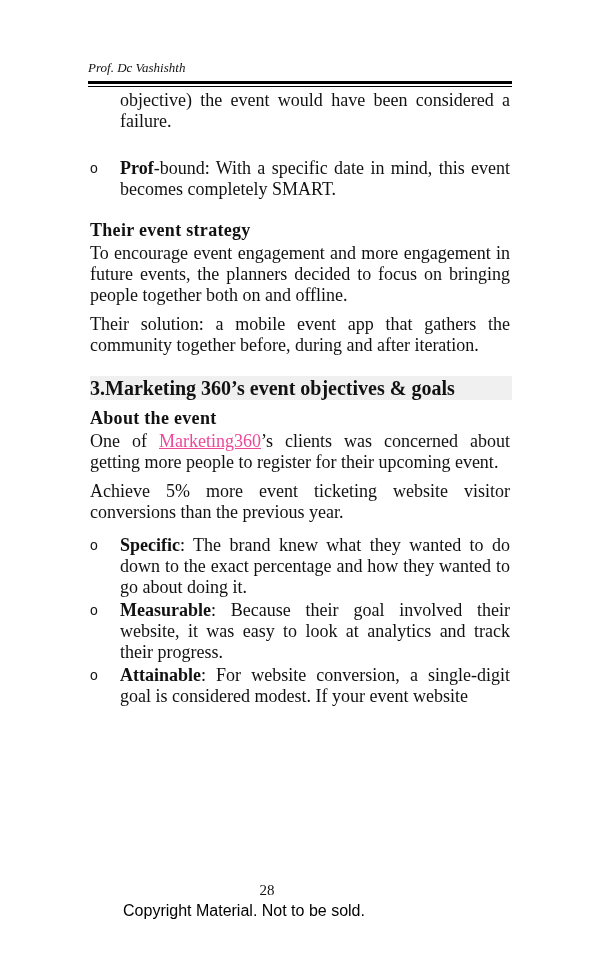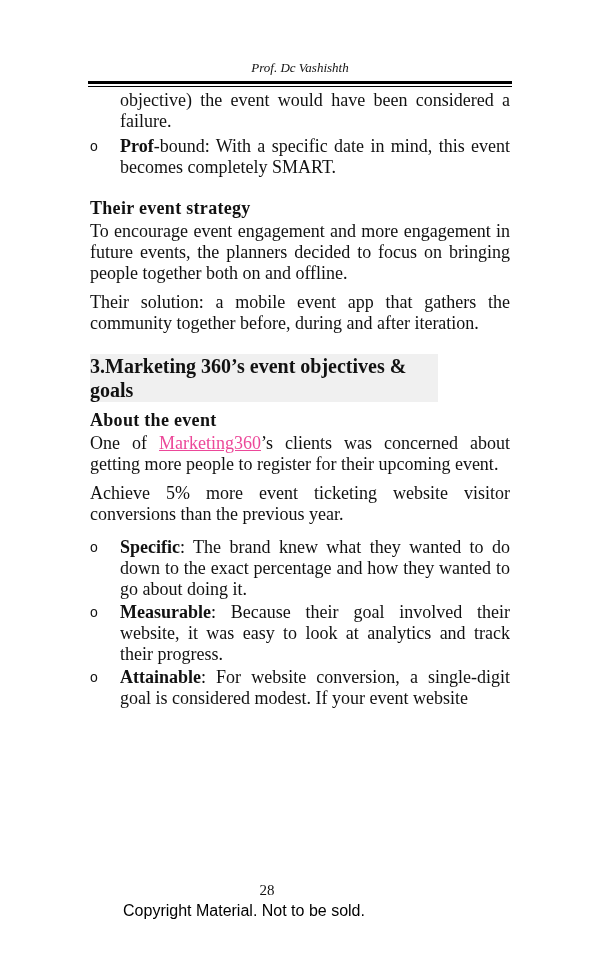--- a/index.html
+++ b/index.html
@@ -18,21 +18,20 @@
     .page {
       position: absolute;
       left: 0; top: 0;
       width: 600px; height: 960px;
     }
     .running-header {
       position: absolute;
       top: 60px;
       left: 88px;
       width: 424px;
-      text-align: center;
       font-style: italic;
       font-size: 13px;
     }
     .header-rule {
       position: absolute;
       top: 81px;
       left: 88px;
       width: 424px;
       height: 3px;
       background: #000;
@@ -49,21 +48,21 @@
       position: absolute;
       top: 90px;
       left: 90px;
       width: 420px;
       font-size: 18px;
       line-height: 21px;
     }
     p { margin: 0; text-align: justify; }
     .cont-text {
       padding-left: 30px;
-      margin-bottom: 4px;
+      margin-bottom: 26px;
     }
     .bullet {
       position: relative;
       padding-left: 30px;
       text-align: justify;
     }
     .bullet-mark {
       position: absolute;
       left: 0;
       top: 0;
@@ -79,21 +78,21 @@
       letter-spacing: 0.3px;
     }
     .para-gap { margin-bottom: 8px; }
     .section-heading {
       background: #f0f0f0;
       font-weight: bold;
       font-size: 20px;
       line-height: 24px;
       padding: 0 0 0 0;
       margin-top: 20px;
-      width: 348px;
+      width: 422px;
     }
     .link {
       text-decoration: underline;
       color: #ec4899;
     }
     .page-number {
       position: absolute;
       top: 882px;
       left: 0;
       width: 534px;

